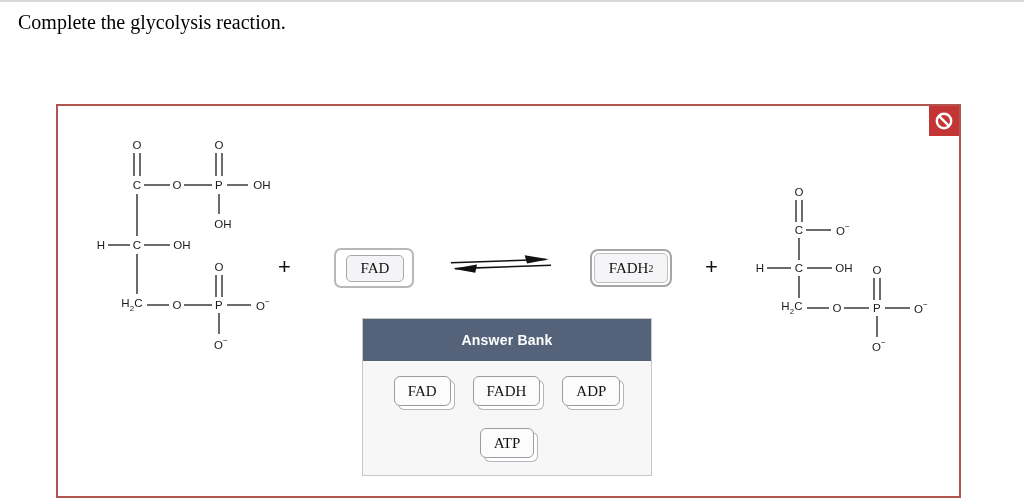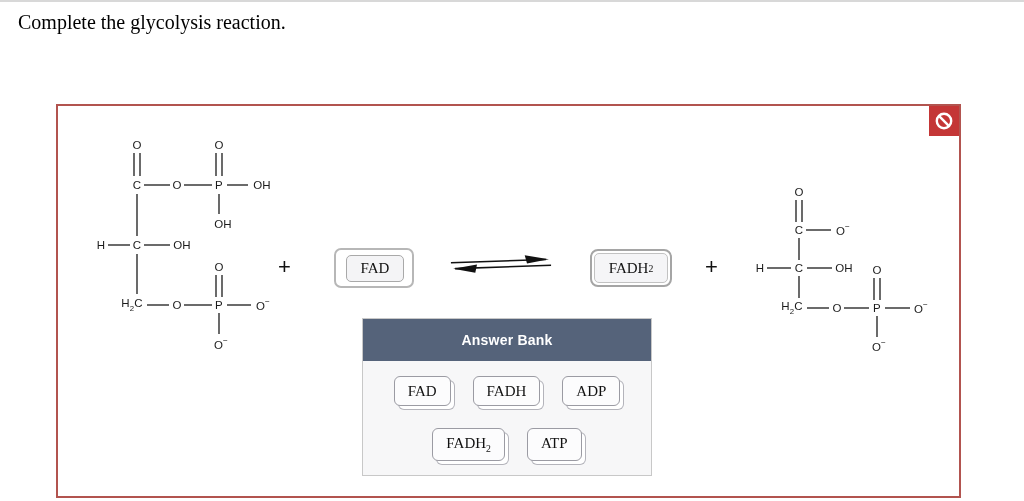--- a/index.html
+++ b/index.html
@@ -155,18 +155,17 @@
   </div>
 
   <div class="answer-bank">
     <div class="ab-header">Answer Bank</div>
     <div class="ab-row r1">
       <div class="bank-chip">FAD</div>
       <div class="bank-chip">FADH</div>
       <div class="bank-chip">ADP</div>
     </div>
     <div class="ab-row r2">
-      <div class="bank-chip">FADH<sub>2</sub></div>
       <div class="bank-chip">ATP</div>
     </div>
   </div>
 
 </div>
 
 </body></html>

